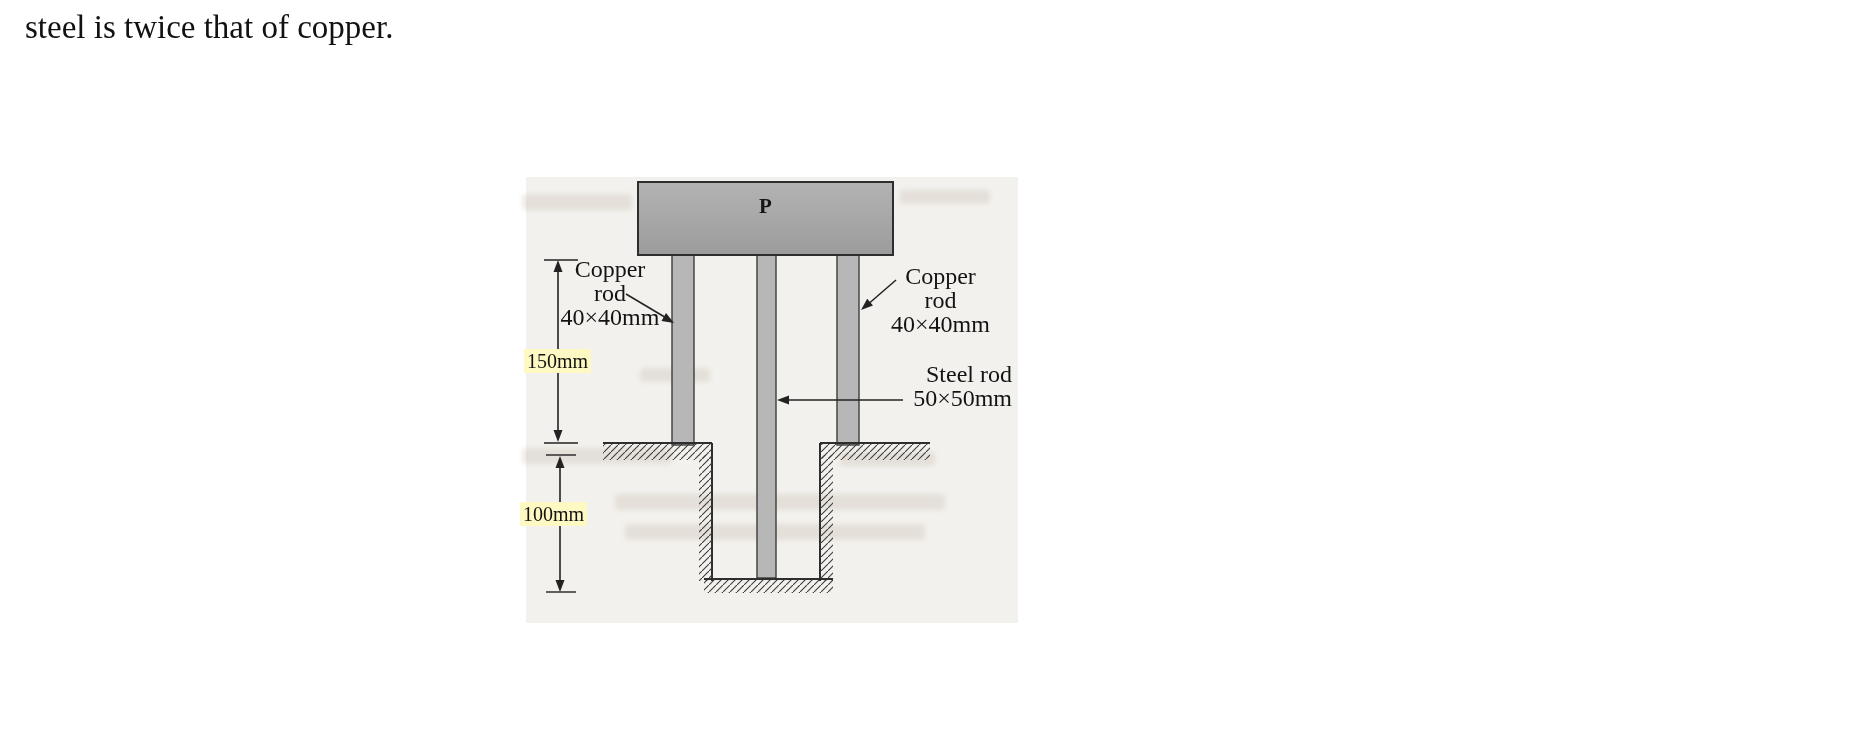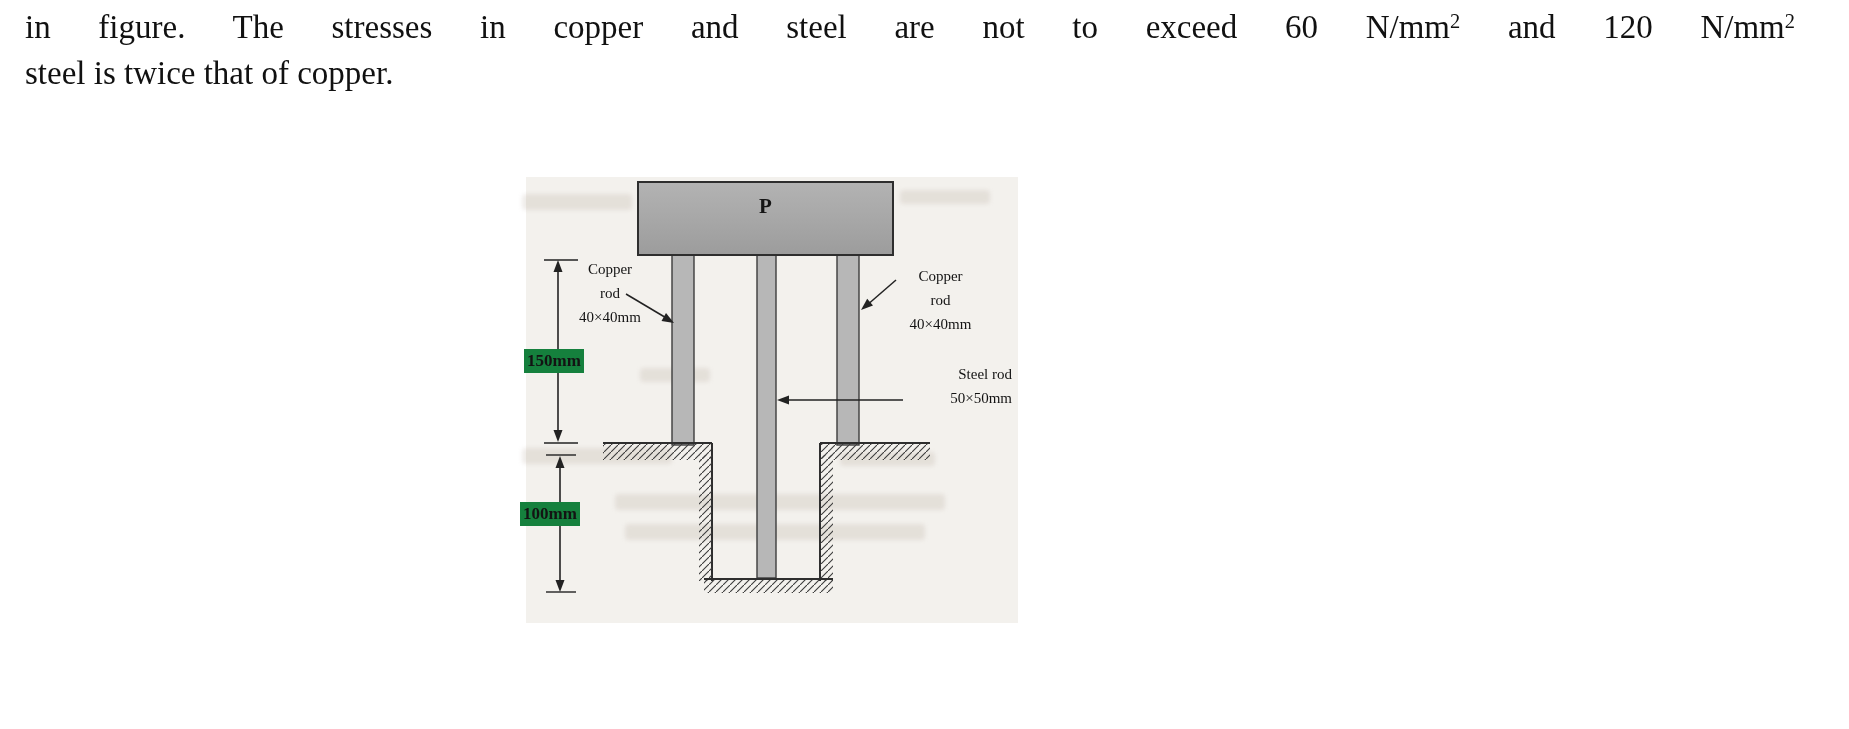--- a/index.html
+++ b/index.html
@@ -48,52 +48,50 @@
     background:rgba(145,130,105,0.15);
     filter:blur(2px);
     border-radius:4px;
     z-index:1;
   }
   .fig-svg { position:absolute; left:0; top:0; z-index:2; }
 
   .fig-label {
     position:absolute;
     z-index:3;
-    font-size:15px;
+    font-size:24px;
     line-height:24px;
     text-align:center;
     color:#131313;
   }
   .dim-label {
     position:absolute;
     z-index:3;
-    font-size:17px;
+    font-size:20px;
     line-height:24px;
-    background:#15803d;
+    background:#fef9c3;
     padding:0 3px;
     color:#131313;
     white-space:nowrap;
-    font-weight:bold;
   }
   .beam-label {
     position:absolute;
     z-index:3;
     left:118px; top:22px;
     width:255px;
     text-align:center;
     font-size:21px;
     font-weight:bold;
     color:#161616;
   }
 </style>
 </head>
 <body>
 
 <div class="problem">
-  <div class="pline pjust"><span>in figure. The stresses in copper and steel are not to exceed 60 N/mm</span><sup class="sup">2</sup><span> and 120 N/mm</span><sup class="sup">2</sup></div>
   <div class="pline">steel is twice that of copper.</div>
 </div>
 
 <div class="figure">
   <div class="fig-bg"></div>
 
   <div class="smudge" style="left:2px;top:22px;width:110px;height:16px;"></div>
   <div class="smudge" style="left:380px;top:18px;width:90px;height:14px;"></div>
   <div class="smudge" style="left:120px;top:196px;width:70px;height:14px;"></div>
   <div class="smudge" style="left:2px;top:276px;width:150px;height:16px;"></div>

